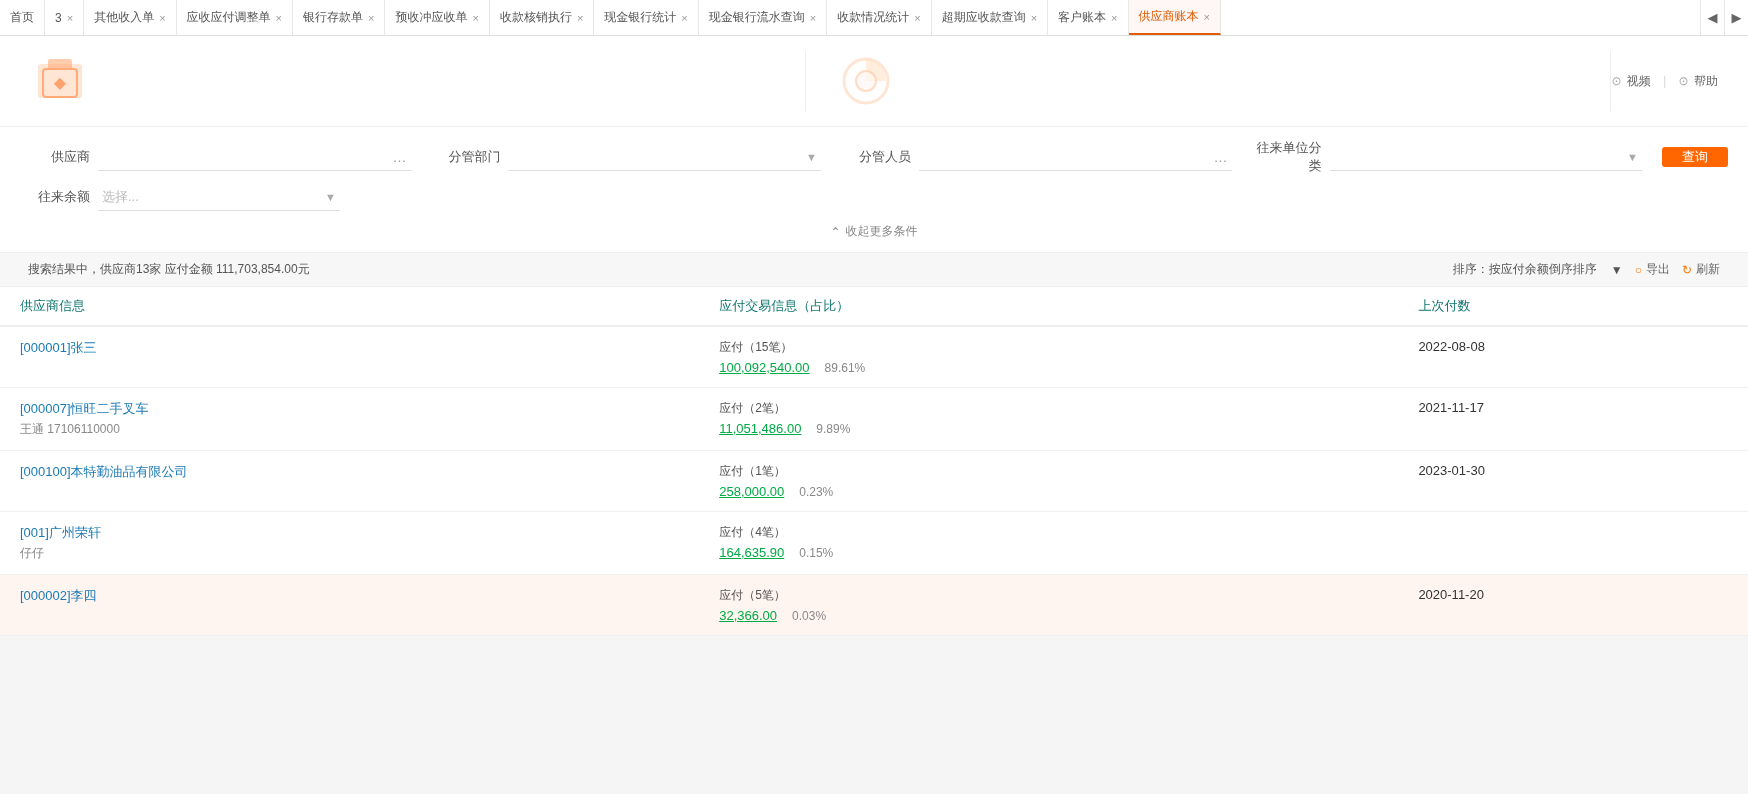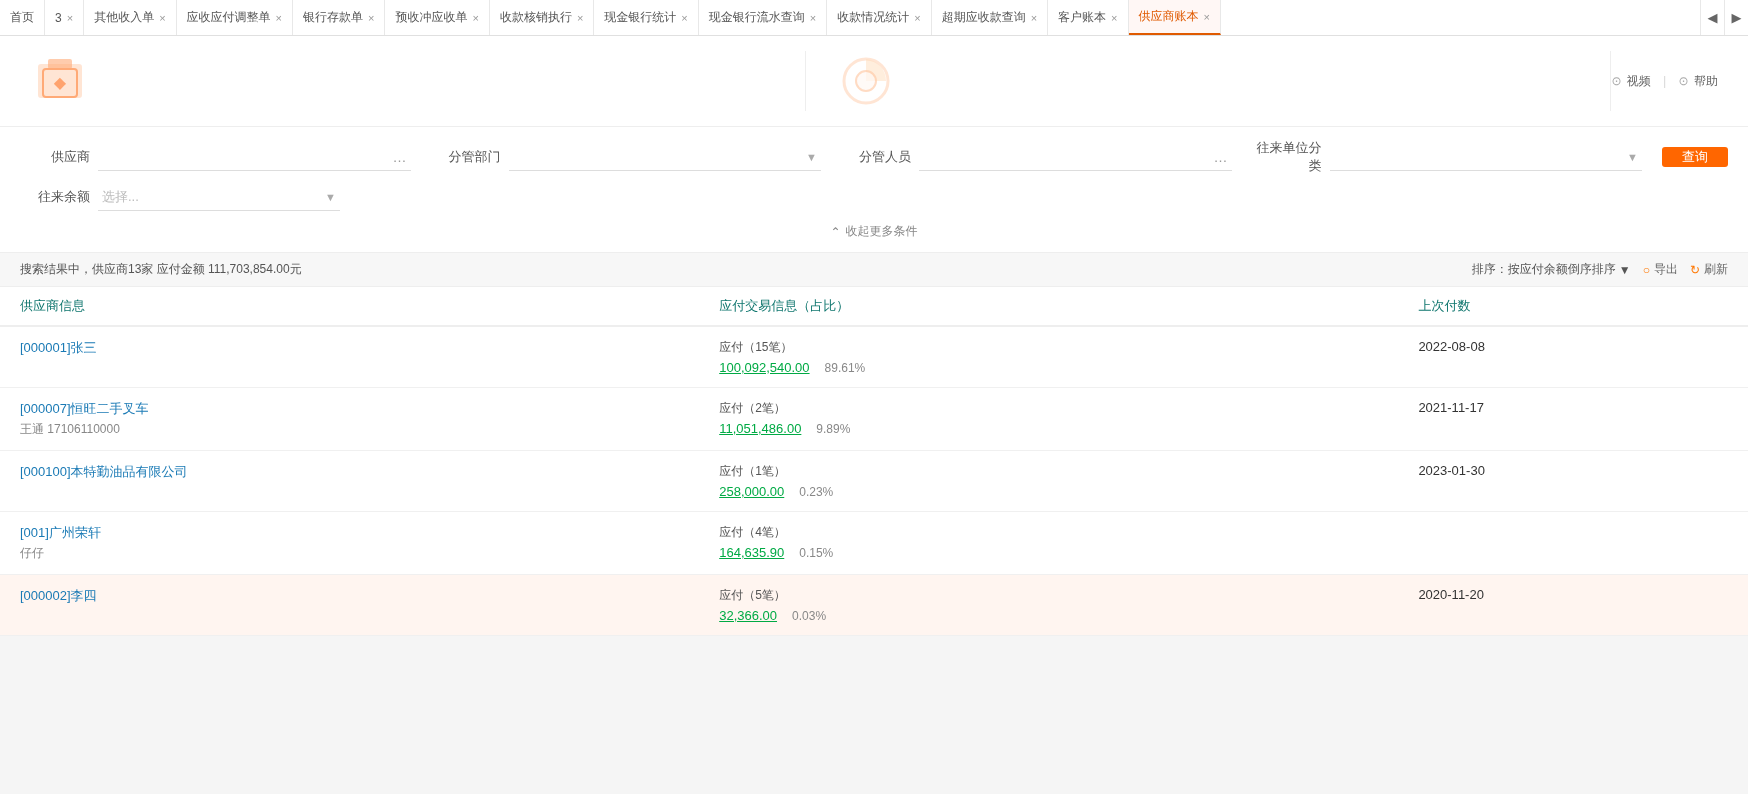--- a/index.html
+++ b/index.html
@@ -188,38 +188,38 @@
       padding: 4px 0;
       text-align: center;
     }
 
     
     .results-bar {
       display: flex;
       align-items: center;
       justify-content: space-between;
       background: #f7f7f7;
-      padding: 8px 20px;
+      padding: 8px 28px;
       border-bottom: 1px solid #eee;
       font-size: 12px;
       color: #555;
     }
     .results-right {
       display: flex;
       align-items: center;
       gap: 12px;
       color: #666;
     }
     .sort-btn {
       color: #555;
       font-size: 12px;
       cursor: pointer;
       display: flex;
       align-items: center;
-      gap: 3px;
+      gap: 14px;
     }
     .action-btn {
       display: flex;
       align-items: center;
       gap: 4px;
       cursor: pointer;
       color: #666;
       font-size: 12px;
     }
 

